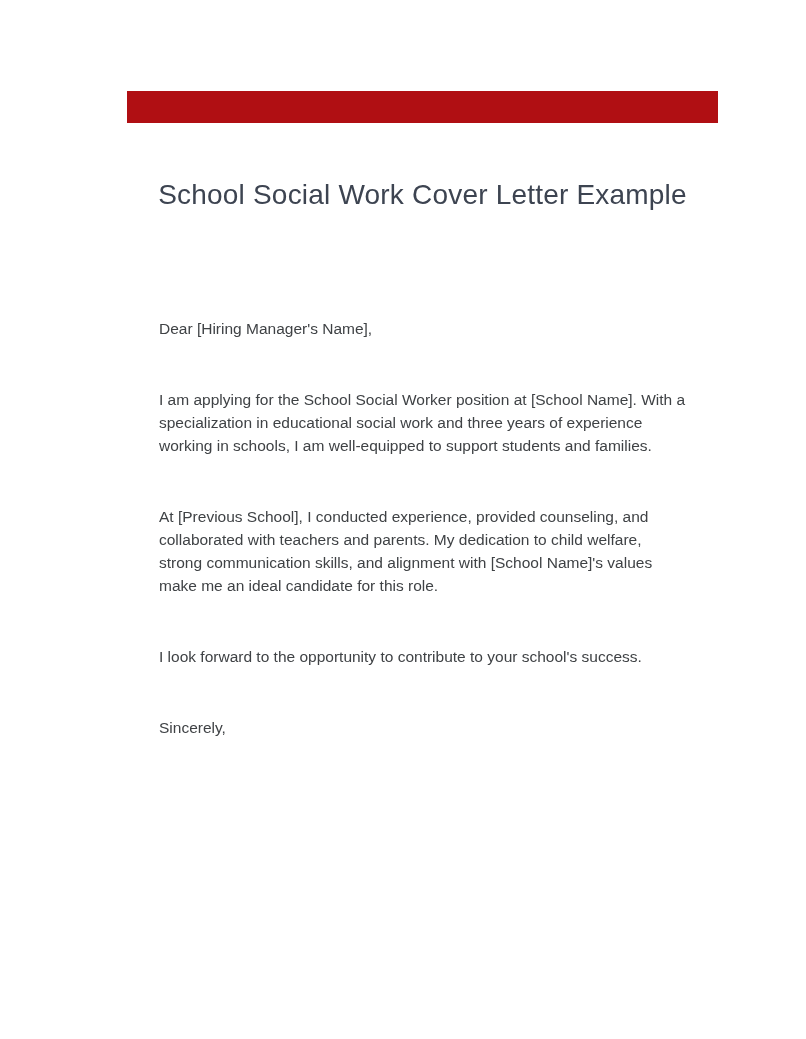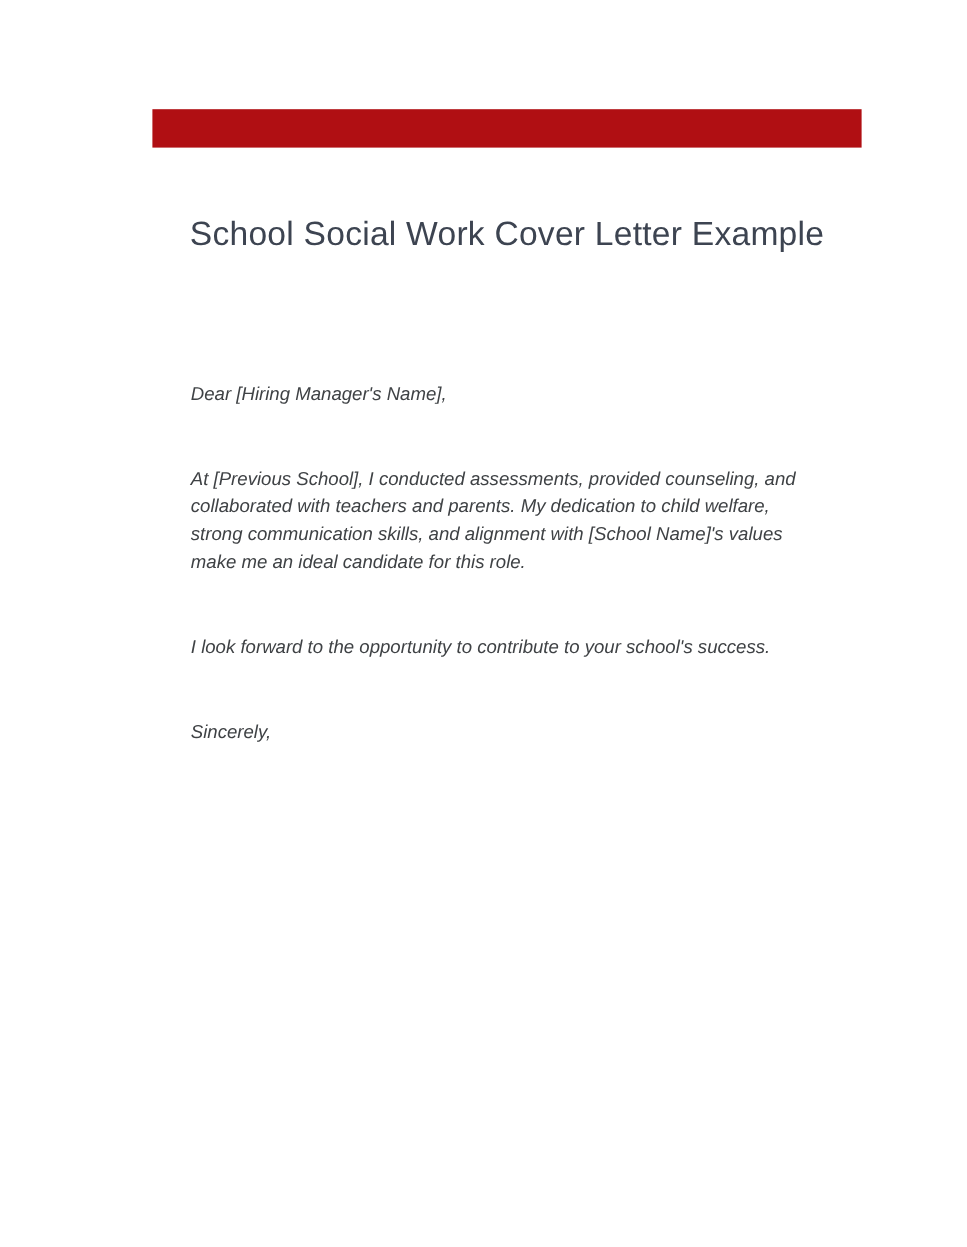--- a/index.html
+++ b/index.html
@@ -33,21 +33,20 @@
     margin-top: 38px;
     text-align: center;
     font-size: 28px;
     line-height: 36px;
     font-weight: 400;
     color: #3d4451;
     letter-spacing: 0.2px;
   }
   .letter {
     margin-top: 56px;
-    font-style: italic;
   }
   .letter p {
     font-size: 15.5px;
     line-height: 23px;
     color: #3f4245;
     margin: 0 0 16px 0;
     font-weight: 400;
   }
 </style>
 </head>
@@ -56,22 +55,23 @@
 <div class="page">
   <div class="content">
 
     <div class="divider" style="background: rgb(176, 15, 19);"></div>
 
     <h1 class="doc-title">School Social Work Cover Letter Example</h1>
 
     <div class="letter">
       <p>Dear [Hiring Manager's Name],</p>
 
+      <p>I am applying for the School Social Worker position at [School Name]. With a specialization in educational social work and three years of experience working in schools, I am well-equipped to support students and families.</p>
 
-      <p>At [Previous School], I conducted assessments, provided counseling, and collaborated with teachers and parents. My dedication to child welfare, strong communication skills, and alignment with [School Name]'s values make me an ideal candidate for this role.</p>
+      <p>At [Previous School], I conducted experience, provided counseling, and collaborated with teachers and parents. My dedication to child welfare, strong communication skills, and alignment with [School Name]'s values make me an ideal candidate for this role.</p>
 
       <p>I look forward to the opportunity to contribute to your school's success.</p>
 
       <p>Sincerely,</p>
 
 
     </div>
 
   </div>
 </div>

